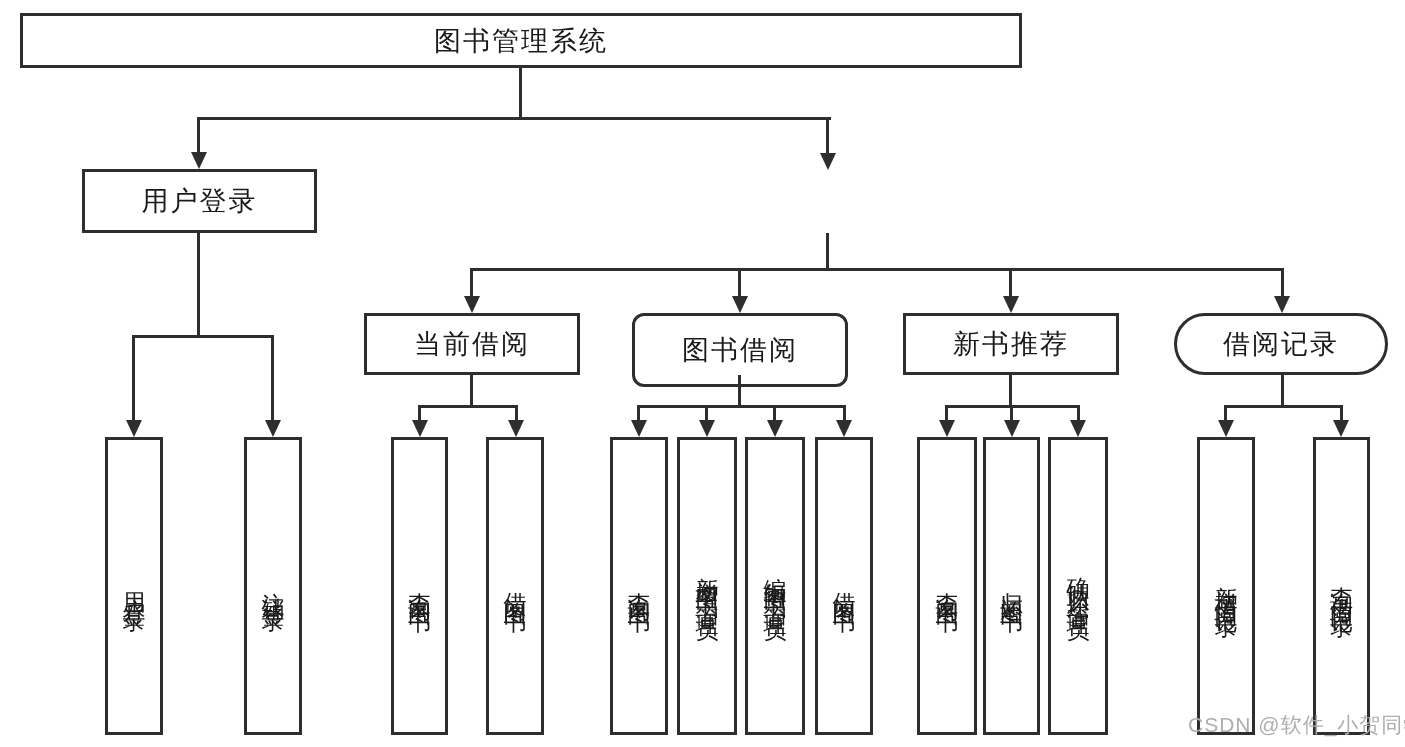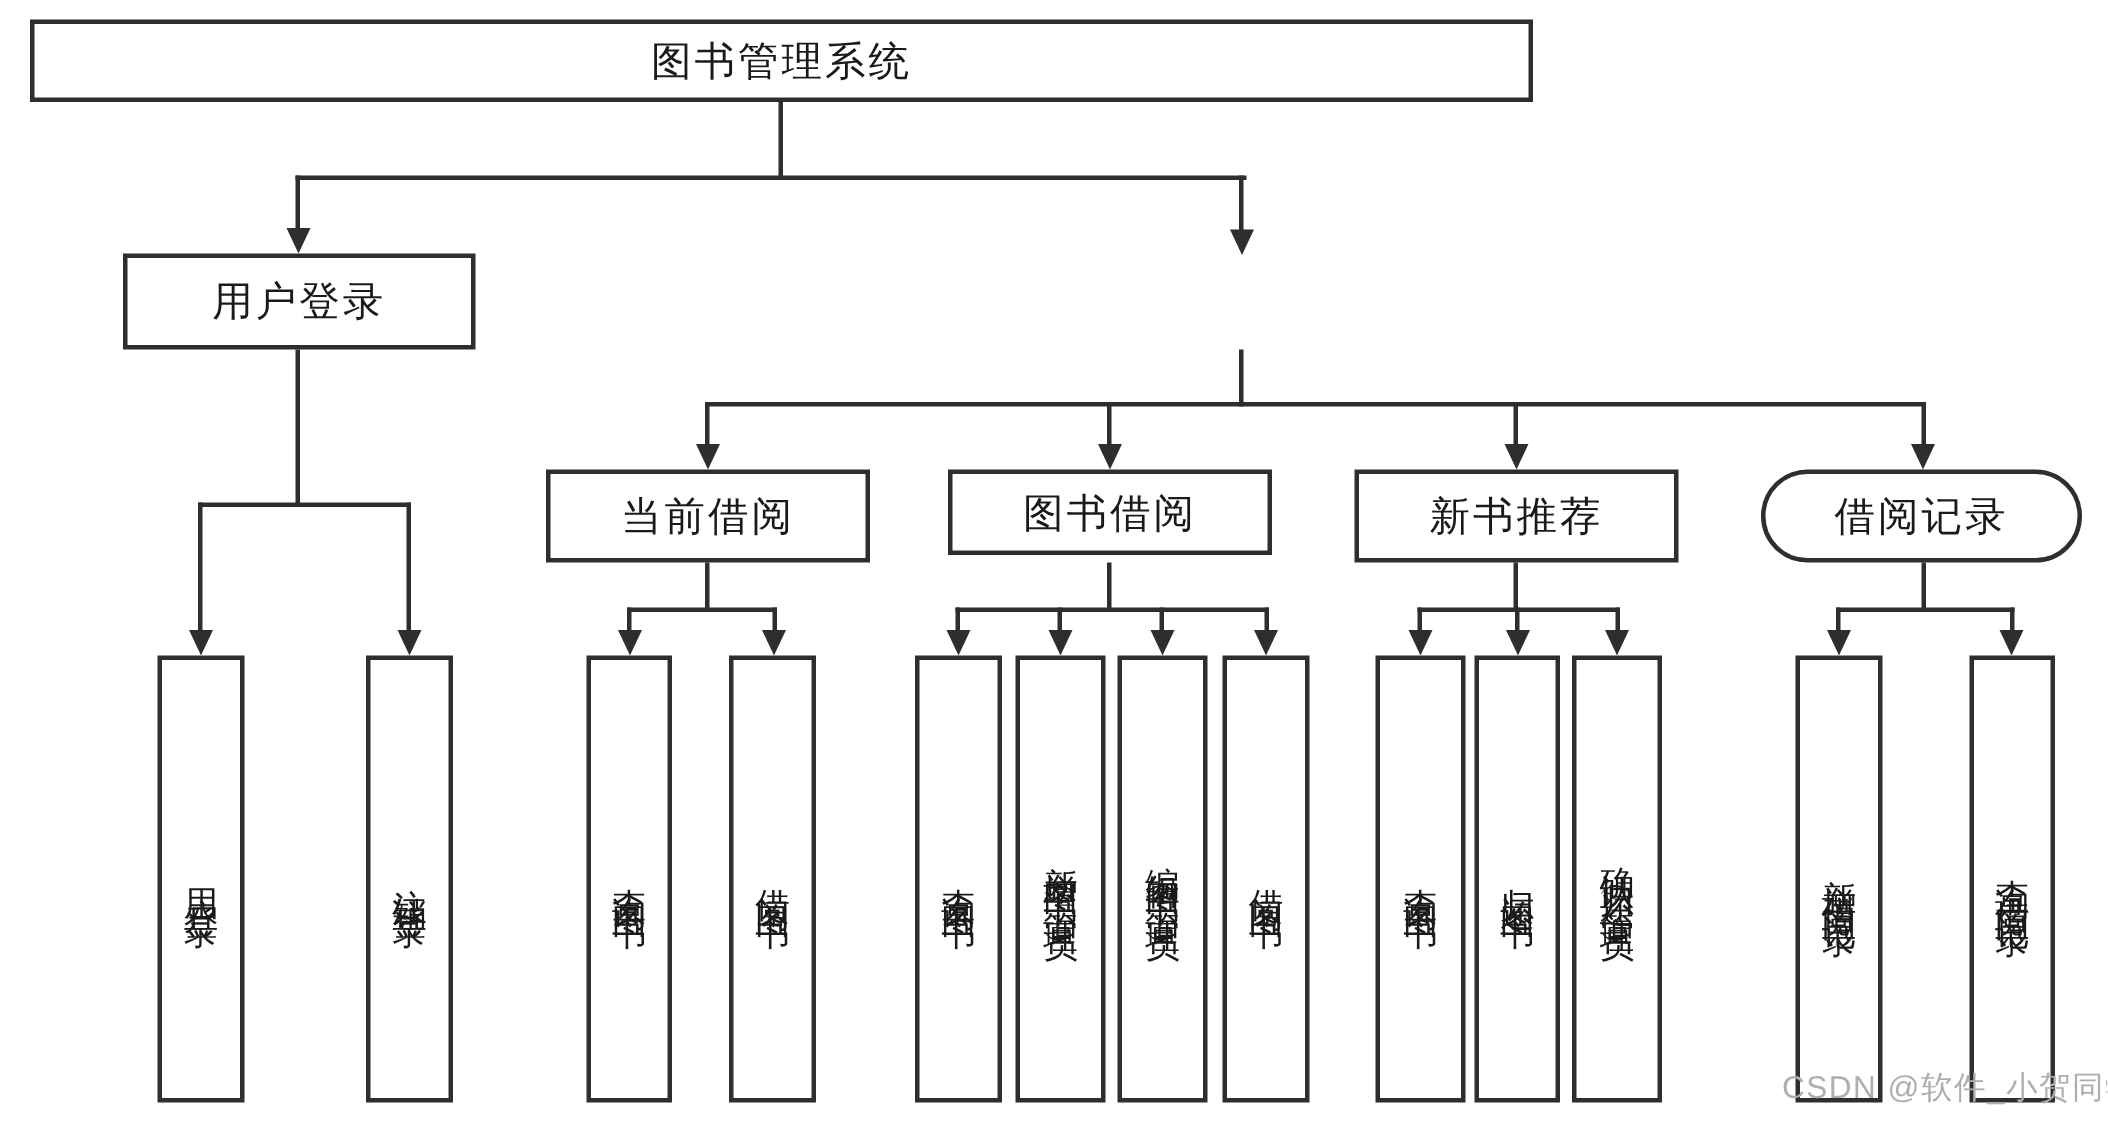--- a/index.html
+++ b/index.html
@@ -85,21 +85,21 @@
   <div class="vline" style="left:738px; top:268px; height:30px;"></div>
   <div class="arrow" style="left:732px; top:296px;"></div>
   <div class="vline" style="left:1009px; top:268px; height:30px;"></div>
   <div class="arrow" style="left:1003px; top:296px;"></div>
   <div class="vline" style="left:1281px; top:268px; height:30px;"></div>
   <div class="arrow" style="left:1274px; top:296px;"></div>
 
   <div class="node h-label" style="left:364px; top:313px; width:216px; height:62px;">
     <span>当前借阅</span>
   </div>
-  <div class="node h-label" style="left:632px; top:313px; width:216px; height:57px;">
+  <div class="node h-label" style="left:632px; top:313px; width:216px; height:74px;border-radius:12px;">
     <span>图书借阅</span>
   </div>
   <div class="node h-label" style="left:903px; top:313px; width:216px; height:62px;">
     <span>新书推荐</span>
   </div>
   <div class="node h-label" style="left:1174px; top:313px; width:214px; height:62px;border-radius:31px;">
     <span>借阅记录</span>
   </div>
 
   <div class="vline" style="left:470px; top:375px; height:33px;"></div>

